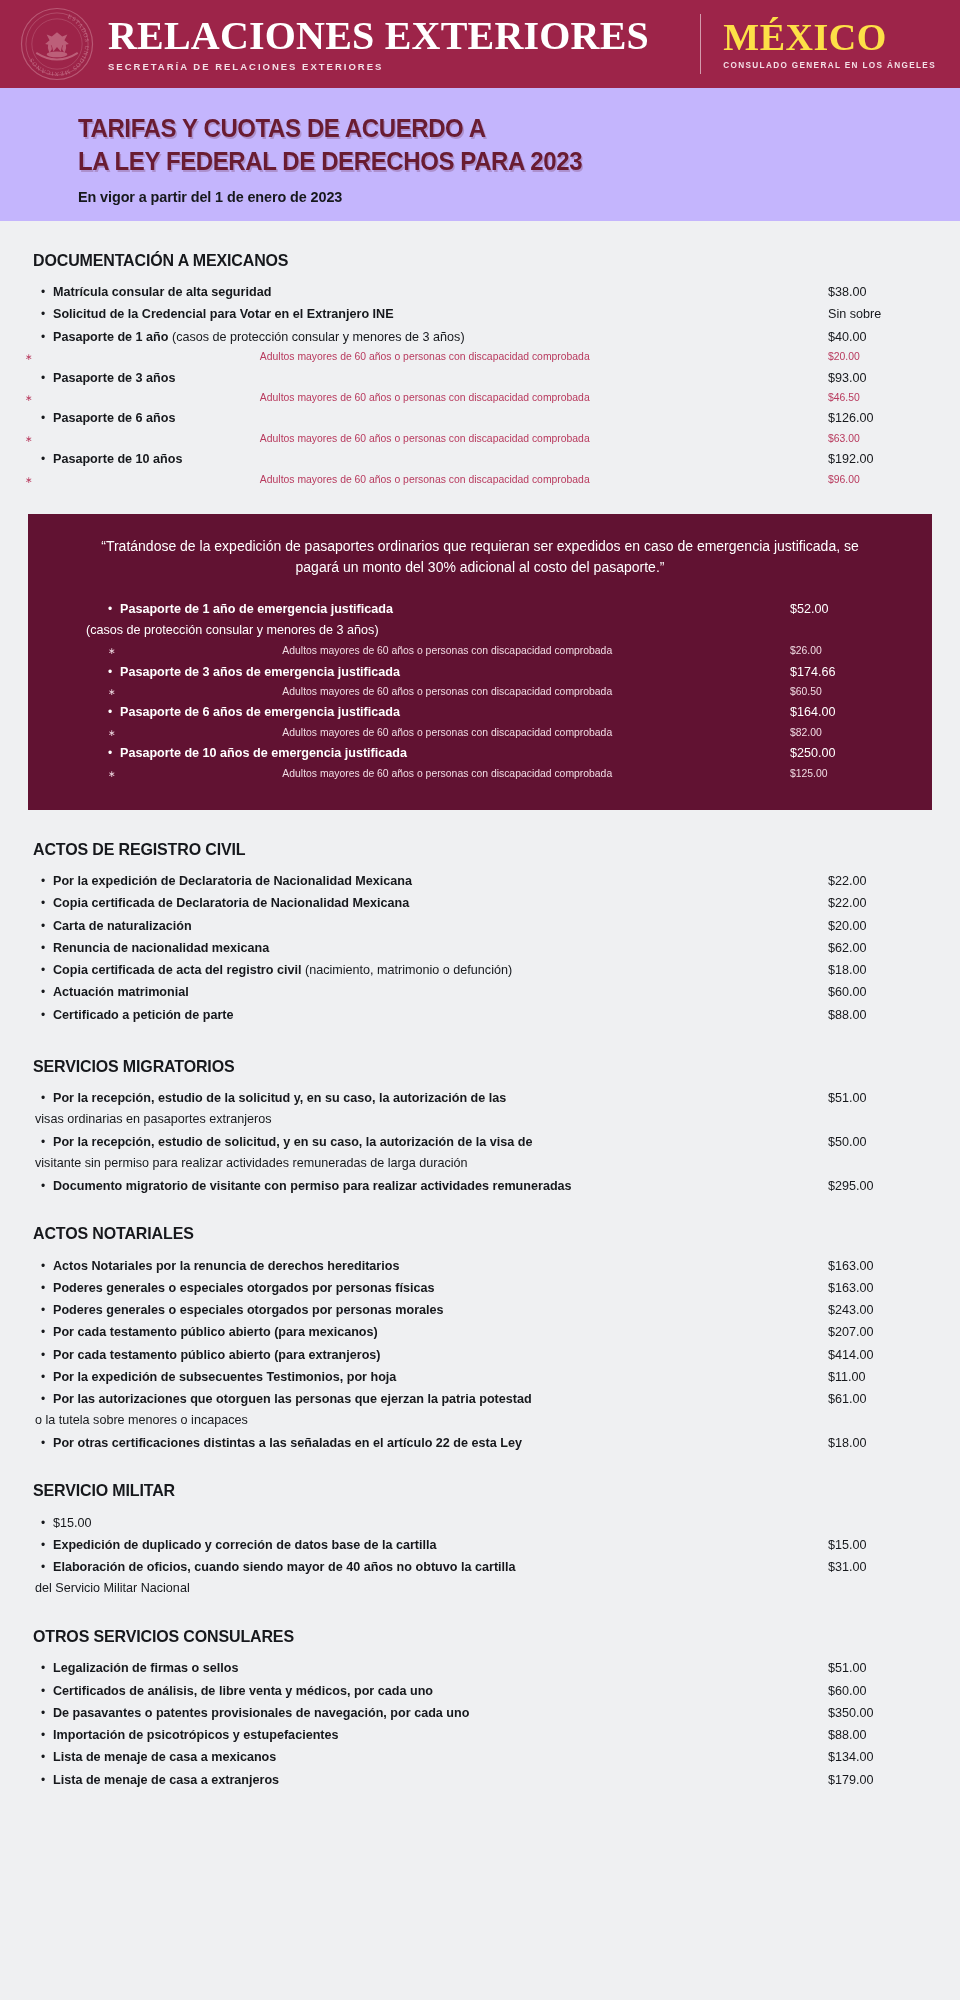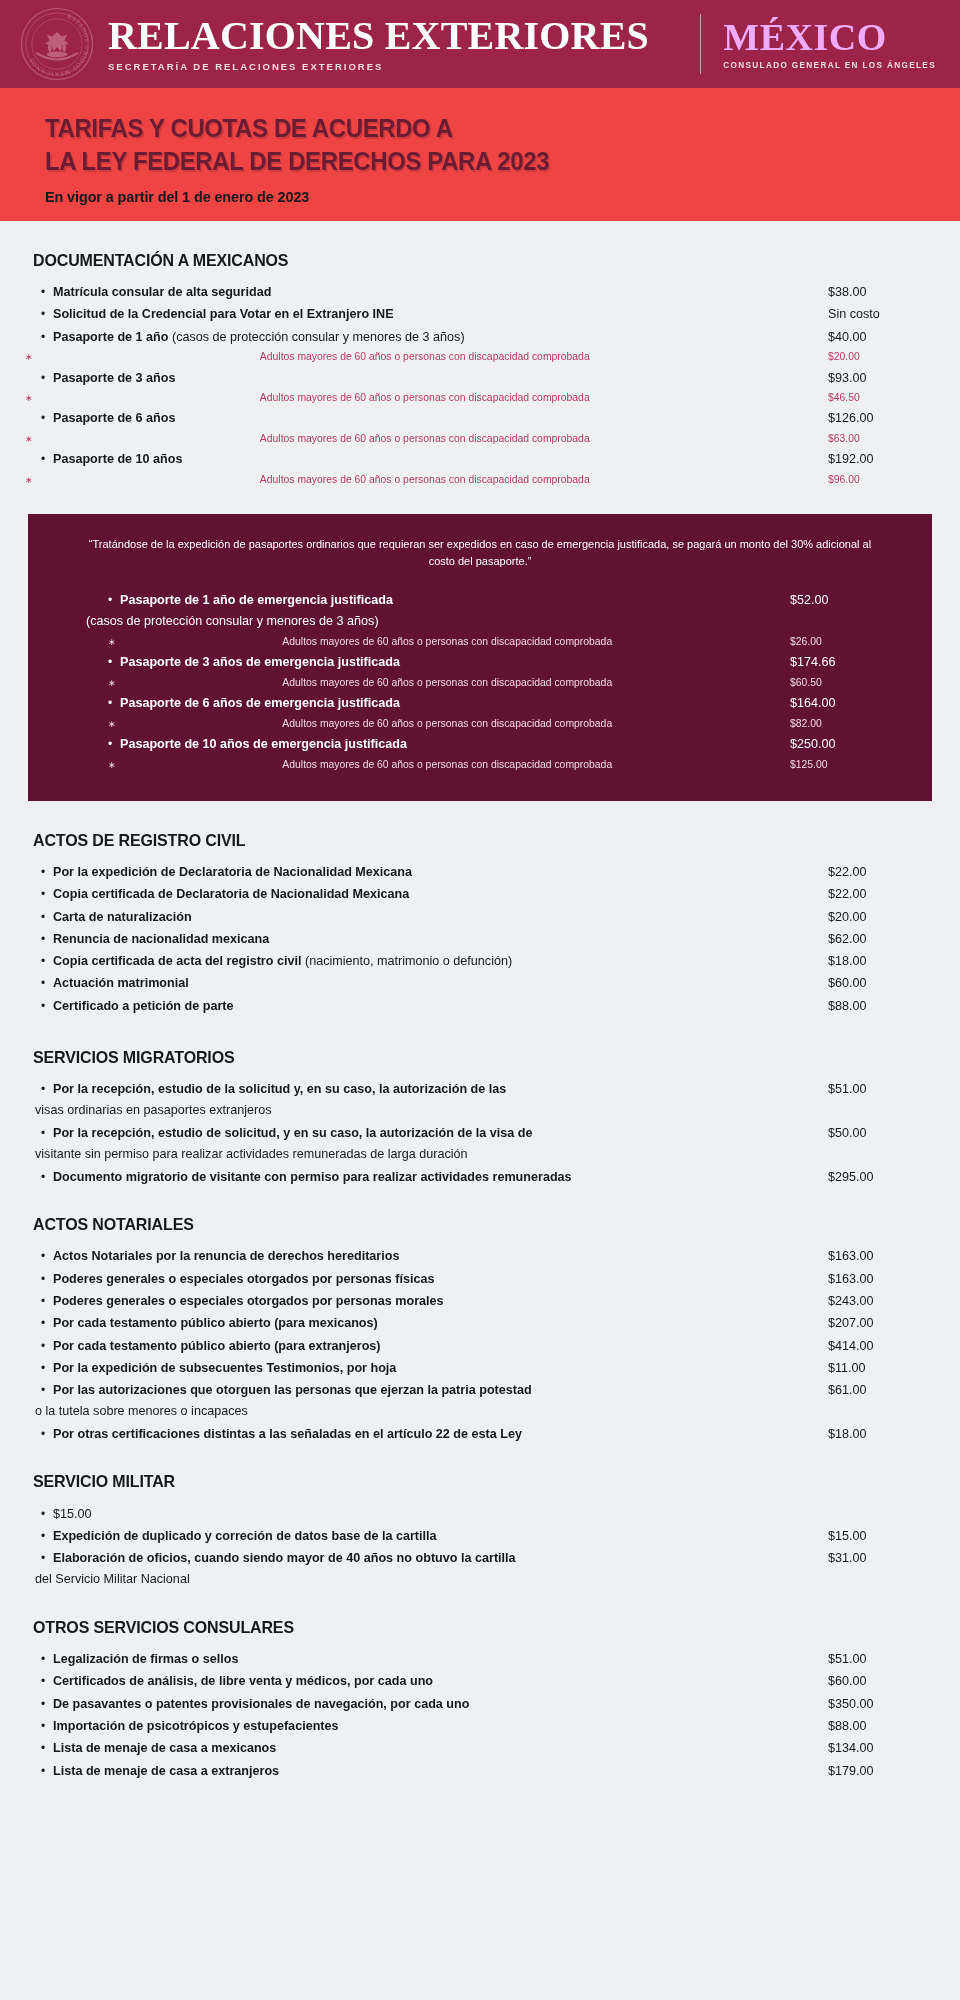--- a/index.html
+++ b/index.html
@@ -76,39 +76,39 @@
     flex: 0 0 auto;
     display: flex;
     flex-direction: column;
     justify-content: center;
     align-items: flex-start;
     padding-right: 6px;
   }
   .mx-main {
     font-family: "Liberation Serif", serif;
     font-weight: bold;
-    color: #f0abfc;
+    color: #fde047;
     font-size: 38px;
     line-height: 1.02;
     letter-spacing: .5px;
     white-space: nowrap;
   }
   .mx-sub {
     color: #f3dfe6;
     font-size: 8.2px;
     font-weight: bold;
     letter-spacing: 1.35px;
     margin-top: 5px;
     white-space: nowrap;
   }
 
   
   .banner {
-    background: #ef4444;
-    padding: 24px 0 22px 45px;
+    background: #c4b5fd;
+    padding: 24px 0 22px 78px;
     box-sizing: border-box;
     height: 133px;
   }
   .banner-title {
     color: #691c32;
     font-weight: bold;
     font-size: 25.5px;
     line-height: 1.28;
     letter-spacing: -0.4px;
     text-shadow: 1.5px 1.5px 0 rgba(90,20,40,.22);
@@ -197,21 +197,21 @@
 
   
   .emergency {
     background: #611232;
     color: #ffffff;
     margin: 24px 28px 0 28px;
     padding: 22px 44px 26px 44px;
     box-sizing: border-box;
   }
   .emergency .quote {
-    font-size: 11px;
+    font-size: 14px;
     line-height: 1.52;
     text-align: center;
     padding: 0 6px;
     margin-bottom: 20px;
     color: #ffffff;
   }
   .emergency .row,
   .emergency .row .bullet,
   .emergency .cont { color: #ffffff; }
   .emergency .row .price { min-width: 86px; }
@@ -271,21 +271,21 @@
       <div class="section-title">DOCUMENTACIÓN A MEXICANOS</div>
       <div class="rows">
           <div class="row b">
             <span class="bullet">•</span>
             <span class="label">Matrícula consular de alta seguridad</span>
             <span class="price">$38.00</span>
           </div>
           <div class="row b">
             <span class="bullet">•</span>
             <span class="label">Solicitud de la Credencial para Votar en el Extranjero INE</span>
-            <span class="price">Sin costo</span>
+            <span class="price">Sin sobre</span>
           </div>
           <div class="row b">
             <span class="bullet">•</span>
             <span class="label">Pasaporte de 1 año<span class="note"> (casos de protección consular y menores de 3 años)</span></span>
             <span class="price">$40.00</span>
           </div>
           <div class="sub">
             <span class="star">∗</span>
             <span class="label">Adultos mayores de 60 años o personas con discapacidad comprobada</span>
             <span class="price">$20.00</span>

